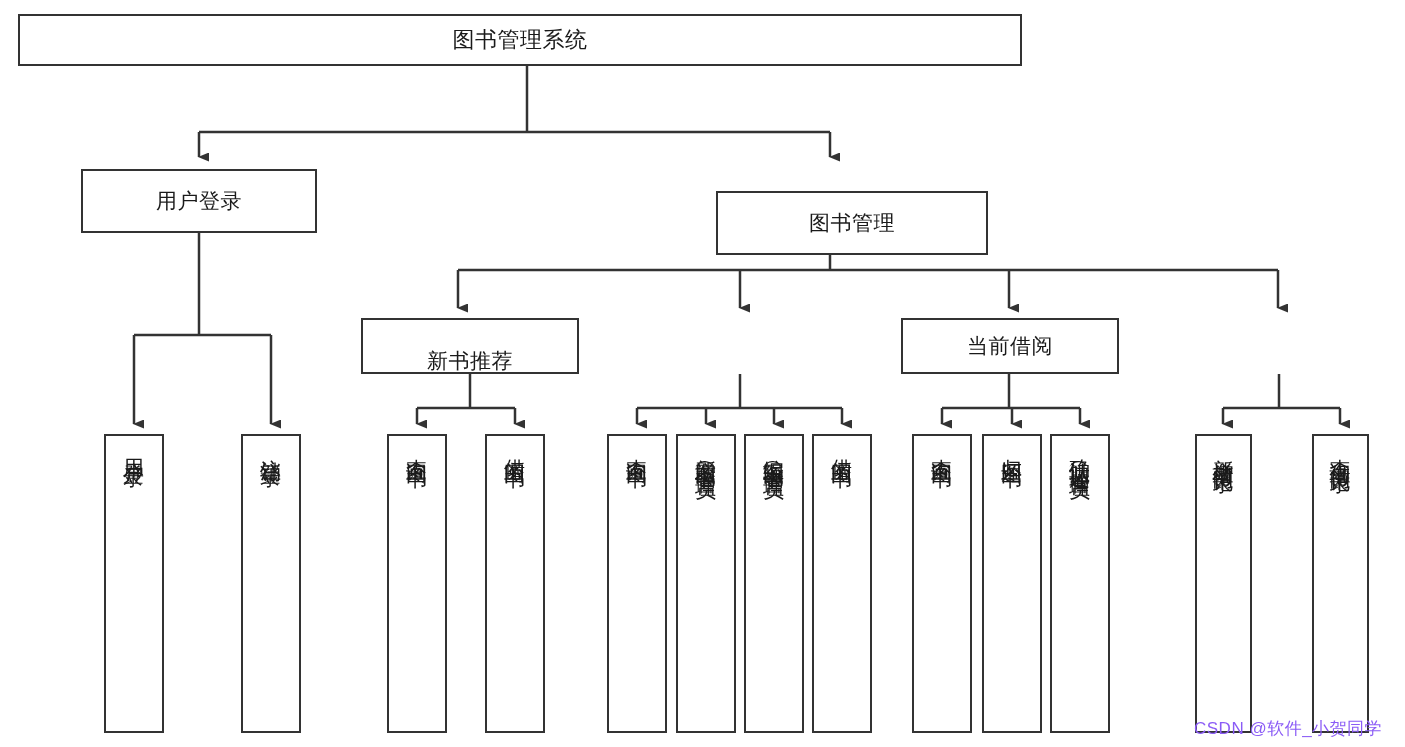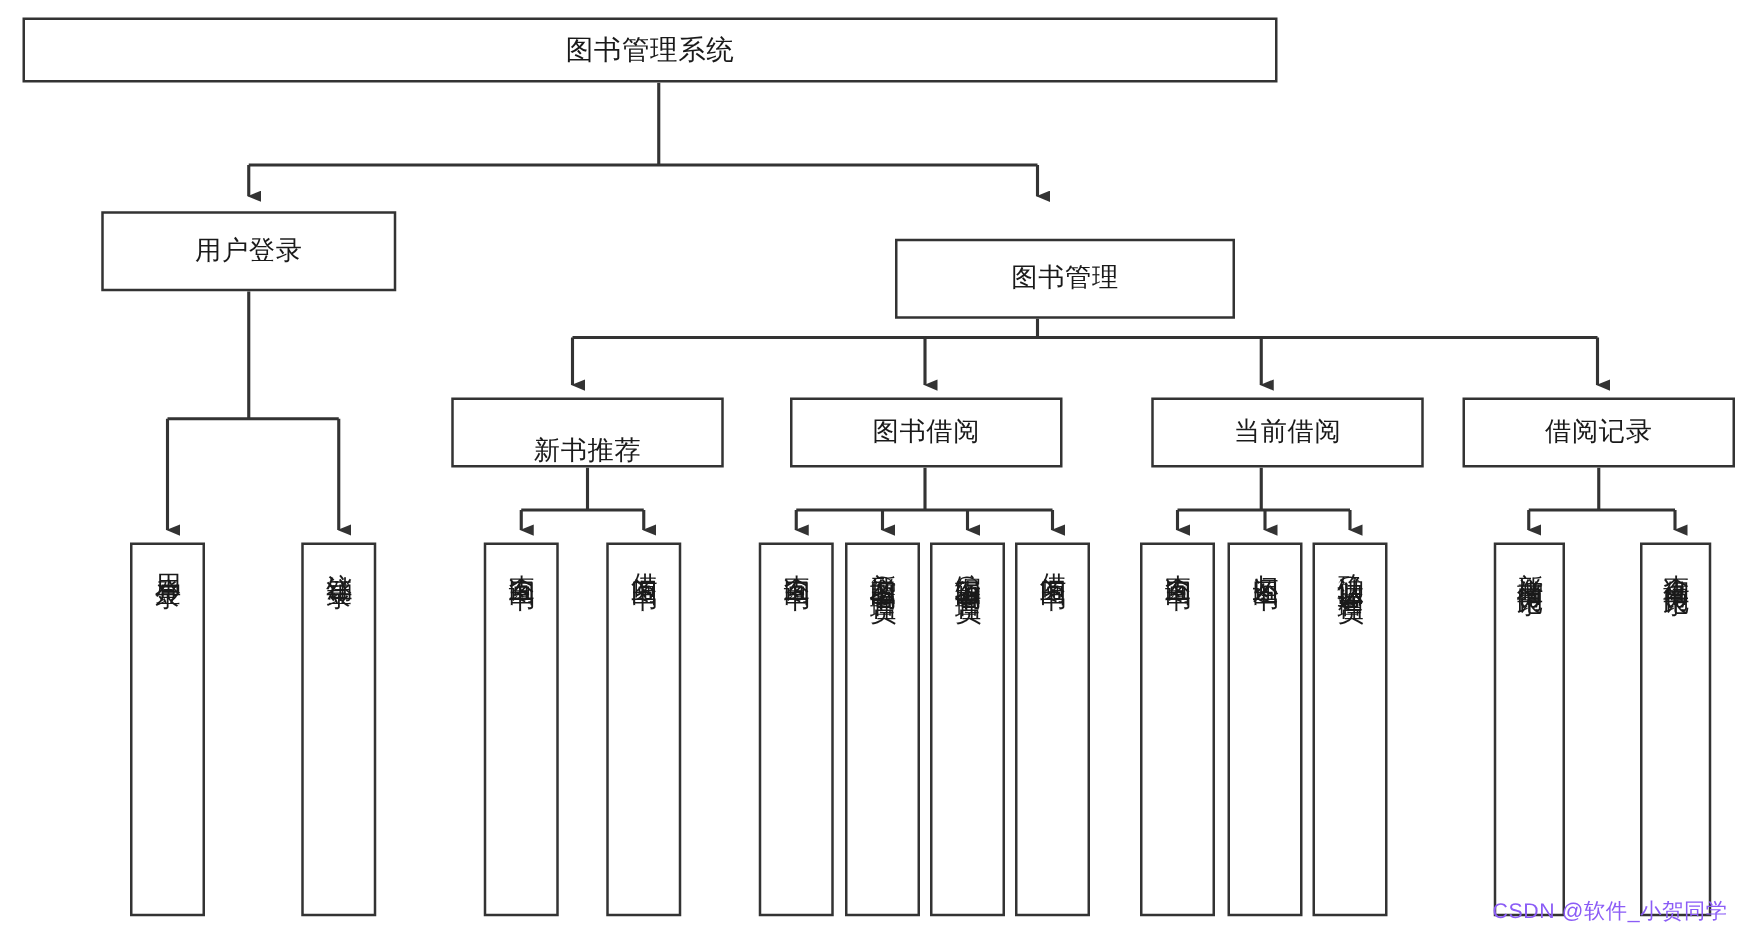--- a/index.html
+++ b/index.html
@@ -126,28 +126,22 @@
   <div class="node node-h" style="left: 81px; top: 169px; width: 236px; height: 64px;">
     <span>用户登录</span>
   </div>
   <div class="node node-h" style="left: 716px; top: 169px; width: 272px; height: 64px; margin-top: 22px;">
     <span>图书管理</span>
   </div>
 
   <div class="node node-h" style="left: 361px; top: 318px; width: 218px; height: 56px; align-items: flex-end;">
     <span>新书推荐</span>
   </div>
-  <div class="node node-h" style="left: 632px; top: 318px; width: 218px; height: 56px;">
-    <span>图书借阅</span>
-  </div>
-  <div class="node node-h" style="left: 901px; top: 318px; width: 218px; height: 56px; margin-left: 20px;">
+  <div class="node node-h" style="left: 901px; top: 318px; width: 218px; height: 56px;">
     <span>当前借阅</span>
-  </div>
-  <div class="node node-h" style="left: 1170px; top: 318px; width: 218px; height: 56px;">
-    <span>借阅记录</span>
   </div>
 
   <div class="node node-v" style="left: 104px; top: 434px; width: 60px; height: 299px;">
     <span class="vlabel">用户登录</span>
   </div>
   <div class="node node-v" style="left: 241px; top: 434px; width: 60px; height: 299px;">
     <span class="vlabel">注销登录</span>
   </div>
   <div class="node node-v" style="left: 387px; top: 434px; width: 60px; height: 299px;">
     <span class="vlabel">查询图书</span>

